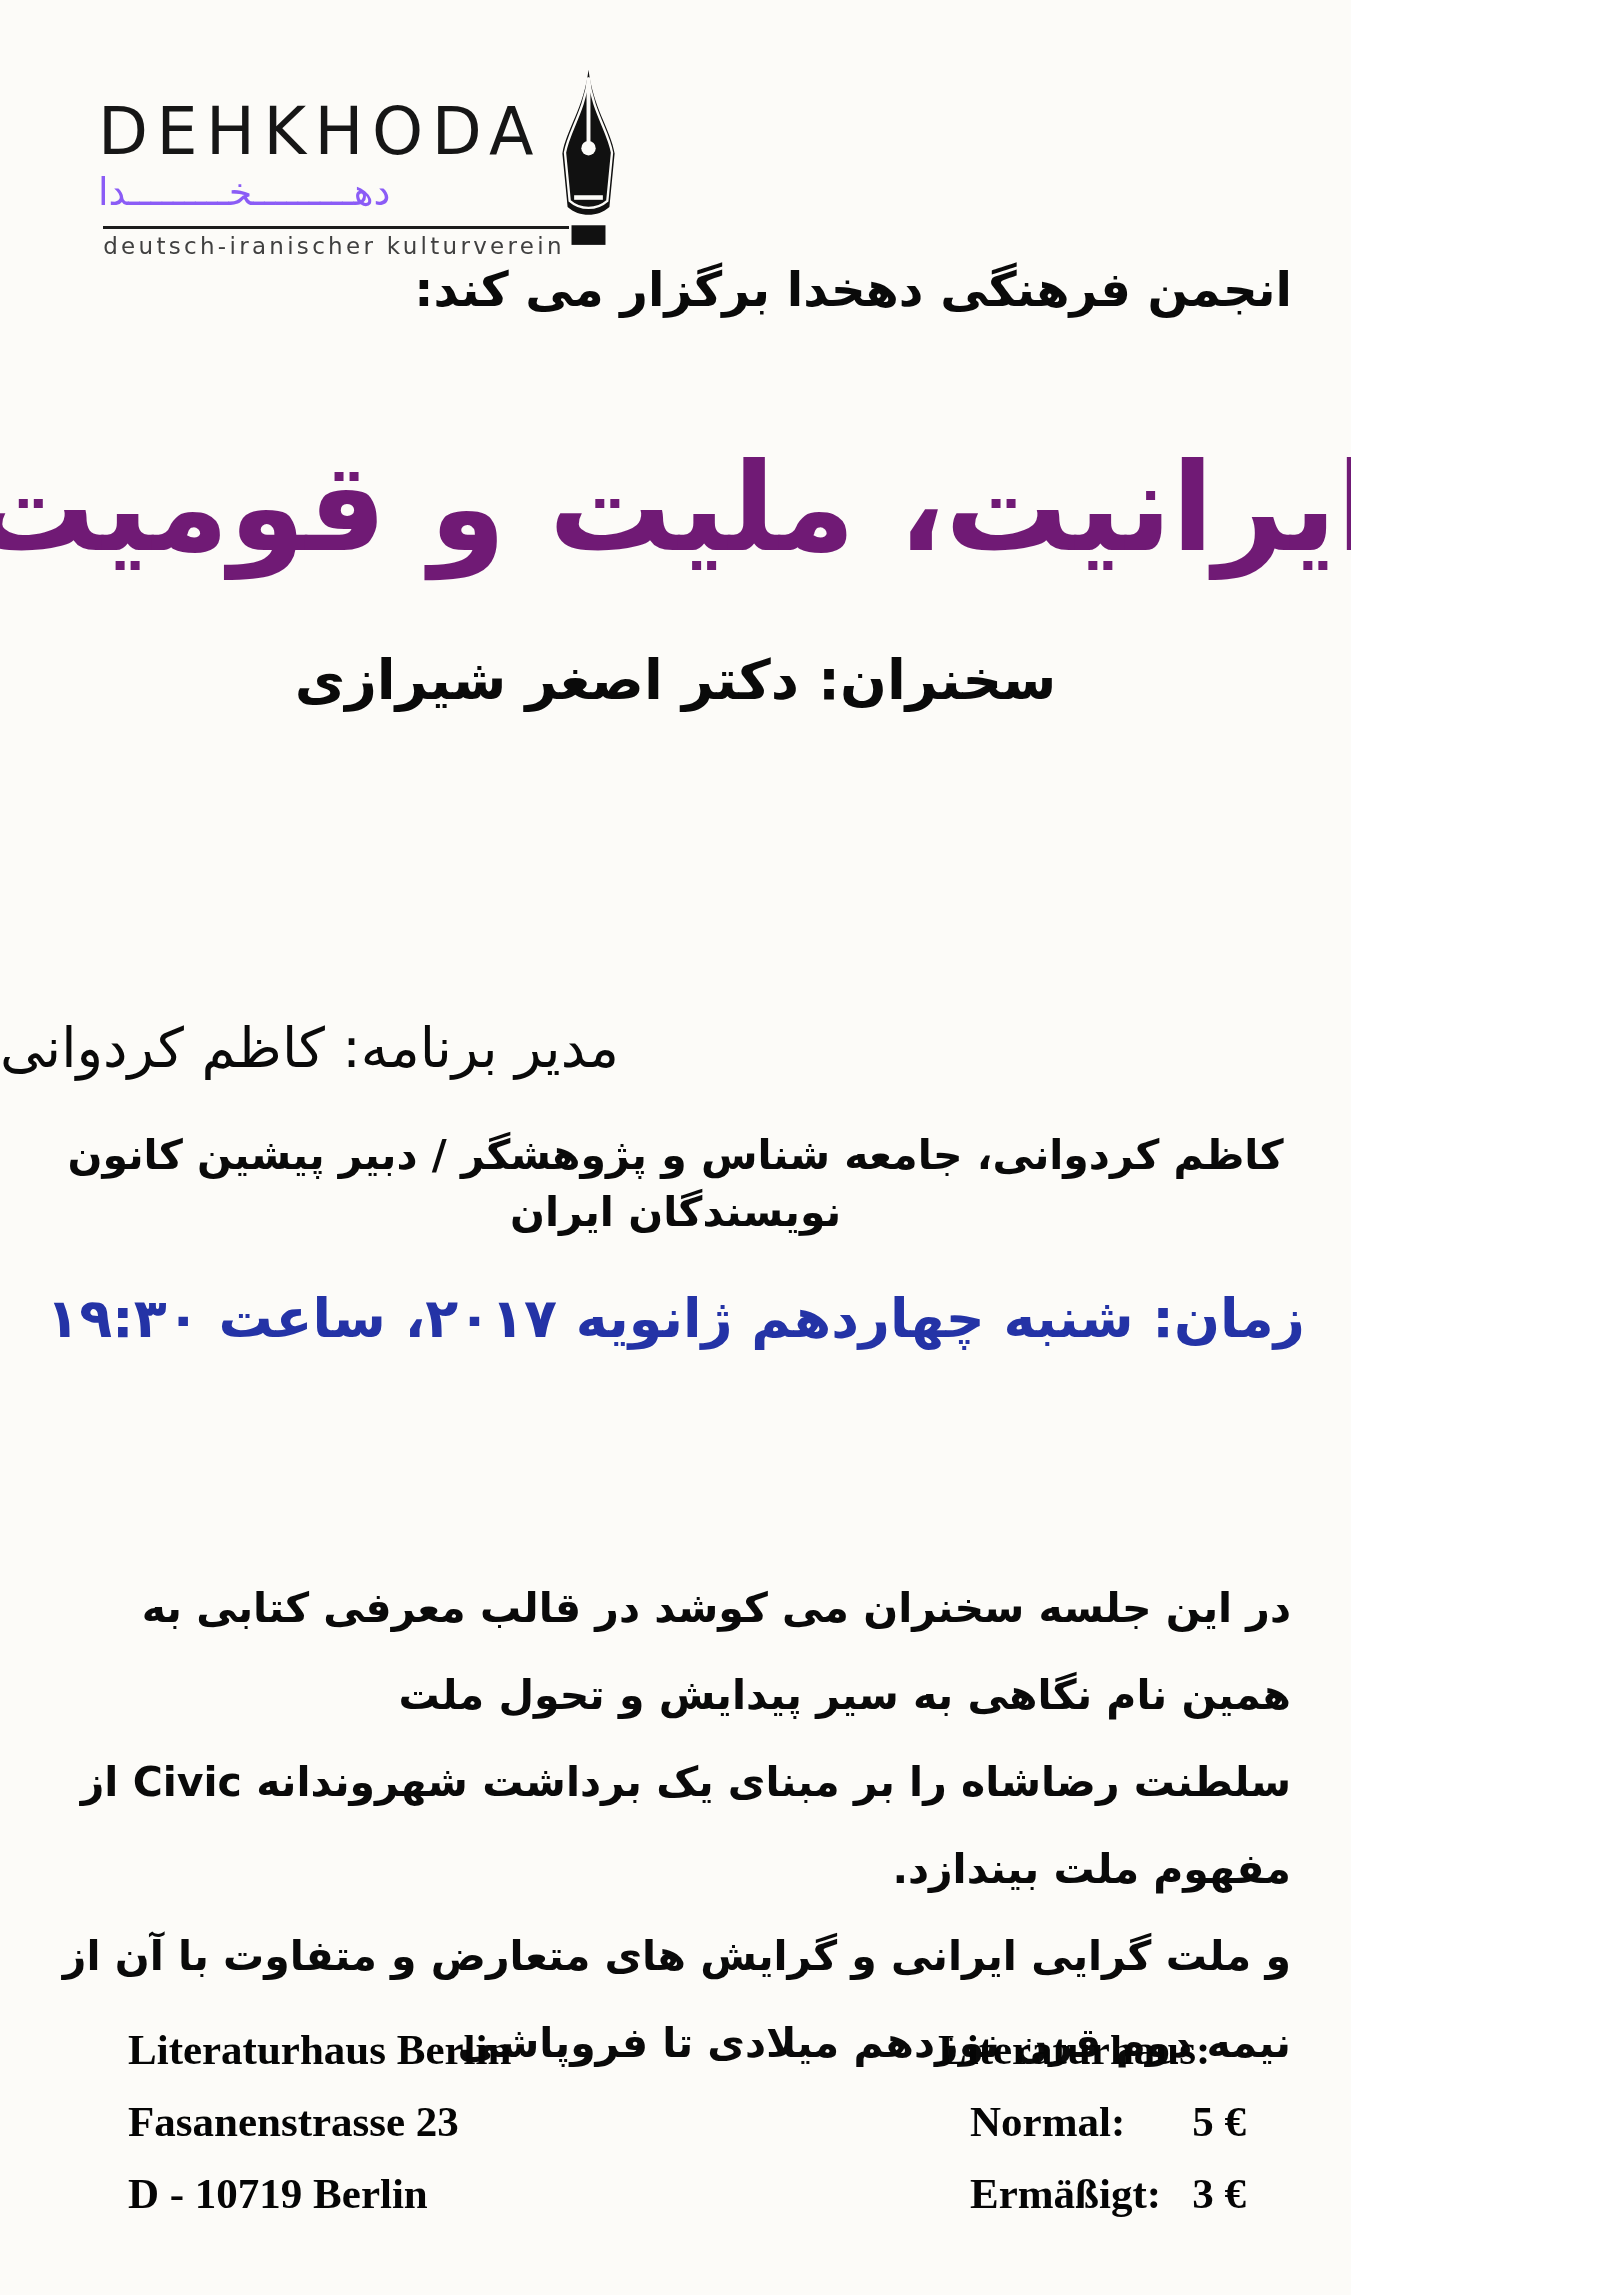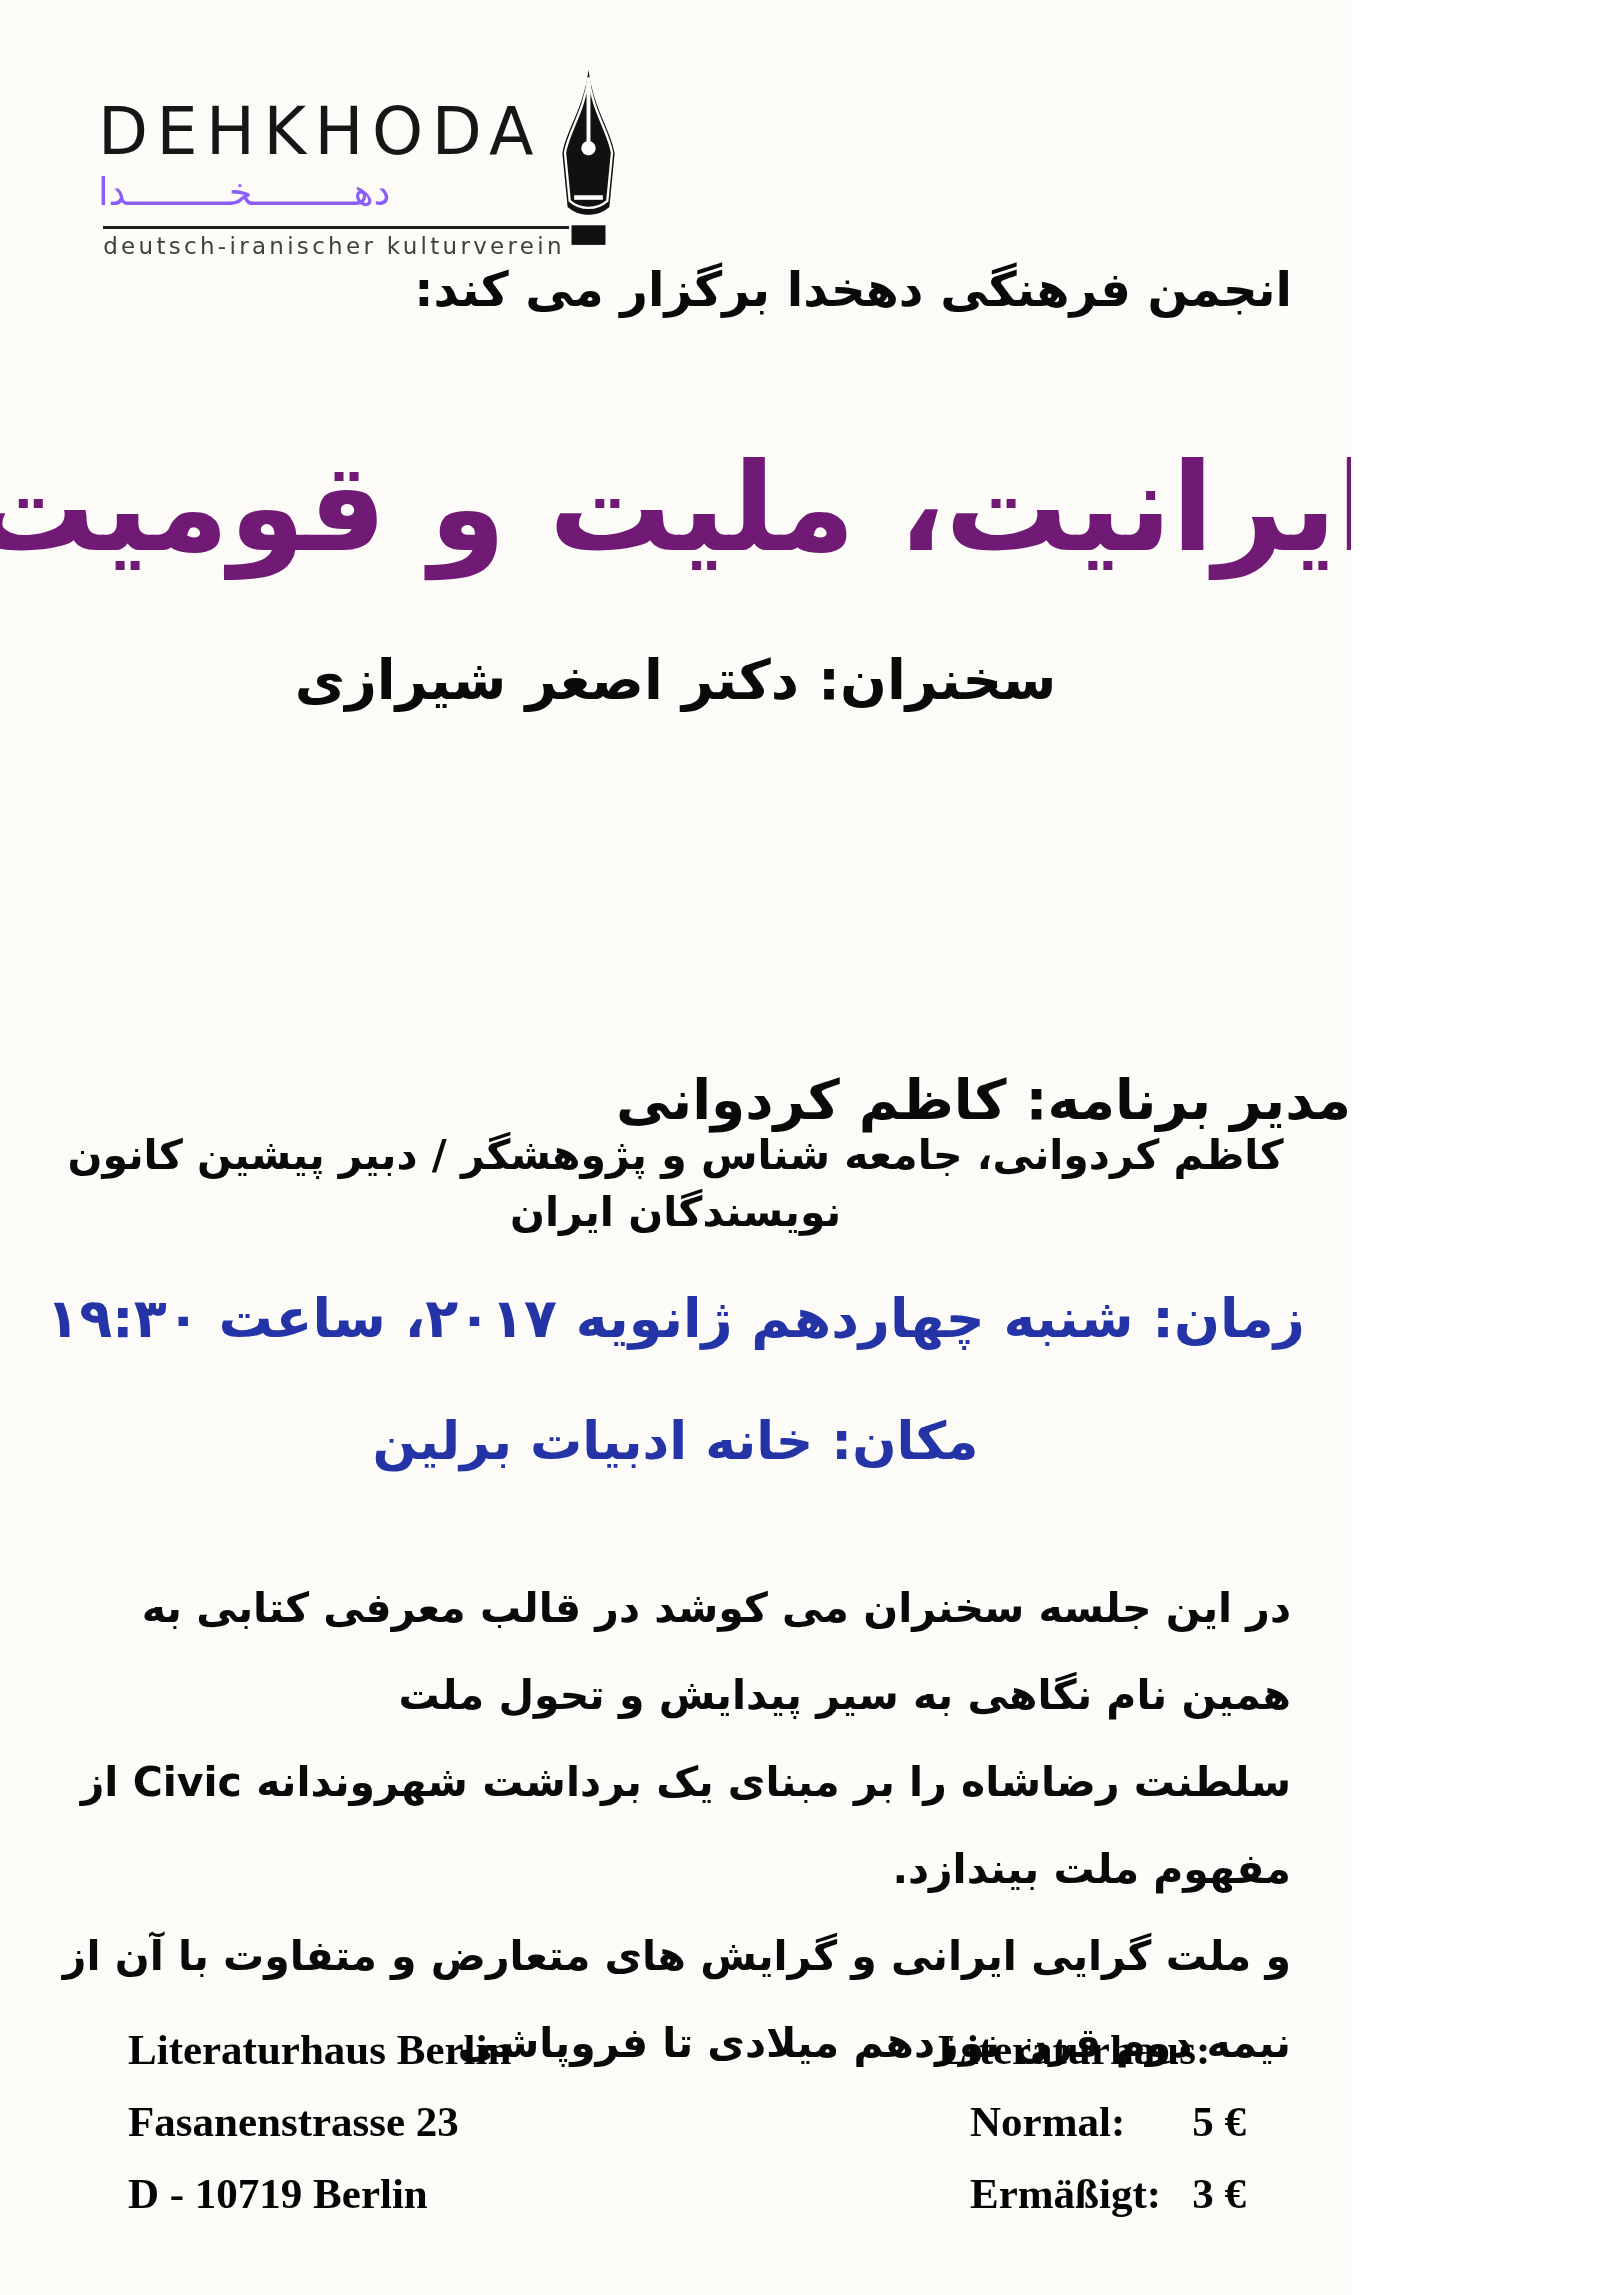--- a/index.html
+++ b/index.html
@@ -47,22 +47,22 @@
   }
   .speaker-line{
     position:absolute;left:0;right:0;top:645px;
     text-align:center;font-weight:bold;font-size:55px;line-height:1.3;
   }
   .bio1{
     position:absolute;left:59px;right:59px;top:779px;
     text-align:center;font-weight:bold;font-size:42px;line-height:105px;
   }
   .moderator-line{
-    position:absolute;left:0;right:0;top:1065px;
-    text-align:right;font-weight:bold;font-size:55px;line-height:1.3;
+    position:absolute;left:0;right:0;top:1013px;
+    text-align:left;font-weight:normal;font-size:55px;line-height:1.3;
   }
   .bio2{
     position:absolute;left:59px;right:59px;top:1127px;
     text-align:center;font-weight:bold;font-size:41px;line-height:1.4;
   }
   .time-line{
     position:absolute;left:0;right:0;top:1284px;
     text-align:center;font-weight:bold;font-size:54px;line-height:1.3;
   }
   .venue-line{
@@ -112,21 +112,20 @@
 
   <div class="main-title fa" style="color:#701a75;">ایرانیت، ملیت و قومیت</div>
 
   <div class="speaker-line fa">سخنران: دکتر اصغر شیرازی</div>
 
 
   <div class="moderator-line fa">مدیر برنامه: کاظم کردوانی</div>
   <div class="bio2 fa">کاظم کردوانی، جامعه شناس و پژوهشگر / دبیر پیشین کانون نویسندگان ایران</div>
 
   <div class="time-line fa" style="color:#2433a6;">زمان: شنبه چهاردهم ژانویه ۲۰۱۷، ساعت ۱۹:۳۰</div>
-  <div class="venue-line fa" style="color:#2433a6;">مکان: خانه ادبیات برلین</div>
 
   <div class="description fa">
     <div>در این جلسه سخنران می کوشد در قالب معرفی کتابی به همین نام نگاهی به سیر پیدایش و تحول ملت</div>
     <div>سلطنت رضاشاه را بر مبنای یک برداشت شهروندانه Civic از مفهوم ملت بیندازد.</div>
     <div>و ملت گرایی ایرانی و گرایش های متعارض و متفاوت با آن از نیمه دوم قرن نوزدهم میلادی تا فروپاشی</div>
   </div>
 
   <div class="footer-venue">
     <div>Literaturhaus Berlin</div>
     <div>Fasanenstrasse 23</div>

